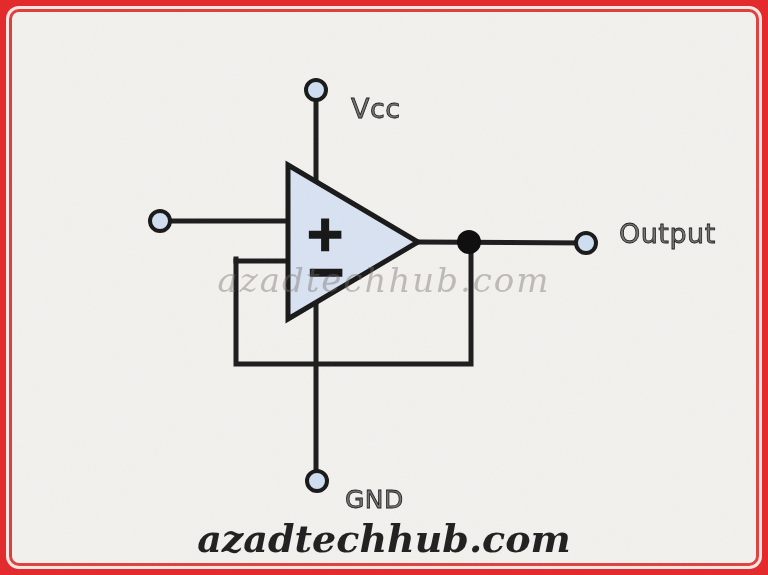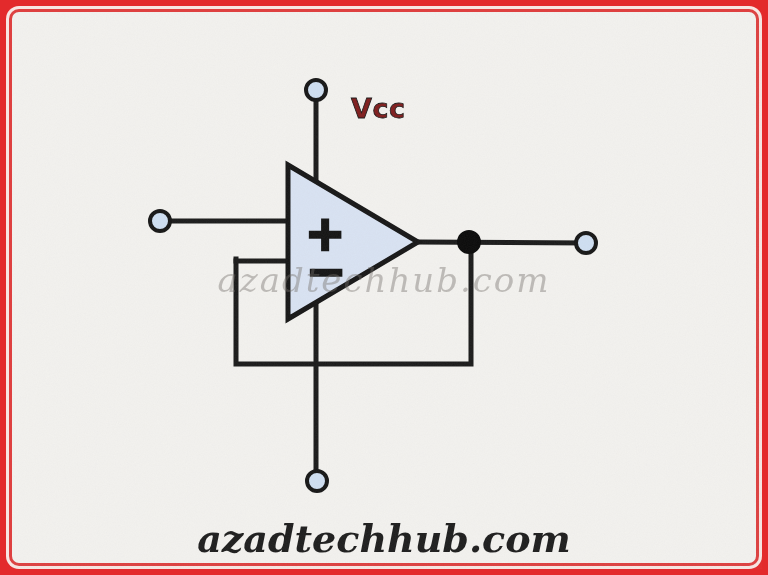--- a/index.html
+++ b/index.html
@@ -19,22 +19,22 @@
     border-radius:10px;
     box-shadow:0 0 0 3px #f8e6e3;
   }
   svg{position:absolute;left:0;top:0;}
   .wire{stroke:#1a1a1a;stroke-width:5;fill:none;stroke-linecap:square;}
   .opamp{stroke:#161616;stroke-width:5;stroke-linejoin:miter;}
   .terminal{stroke:#161616;stroke-width:4;}
   .dot{stroke:#0a0a0a;stroke-width:2;}
   .lbl{
     position:absolute;
-    font-weight:bold;
-    color:#7f1d1d;
+    font-weight:normal;
+    color:#737373;
     letter-spacing:0.5px;
     white-space:nowrap;
     -webkit-text-stroke:0.8px #181818;
   }
   .lbl-input {left:62px;  top:194px; font-size:27px;}
   .lbl-output{left:607px; top:206px; font-size:27px;}
   .lbl-vcc   {left:339px; top:81px;  font-size:27px;}
   .lbl-gnd   {left:333px; top:473px; font-size:25px;}
   .sign{
     position:absolute;
@@ -94,21 +94,23 @@
 
       <circle class="terminal" cx="313" cy="87" r="10" fill="#cfdff2"></circle>
       <circle class="terminal" cx="314" cy="478" r="10" fill="#cfdff2"></circle>
       <circle class="terminal" cx="157" cy="218" r="10" fill="#cfdff2"></circle>
       <circle class="terminal" cx="583" cy="240" r="10" fill="#cfdff2"></circle>
     </svg>
 
     <span class="sign sign-plus">+</span>
     <span class="sign sign-minus">−</span>
 
+    <span class="lbl lbl-output">Output</span>
     <span class="lbl lbl-vcc">Vcc</span>
+    <span class="lbl lbl-gnd">GND</span>
 
     <div class="watermark">azadtechhub.com</div>
 
     <div class="brand">azadtechhub.com</div>
 
     <svg class="noise" width="750" height="557">
       <filter id="grain">
         <feTurbulence type="fractalNoise" baseFrequency="0.9" numOctaves="2" stitchTiles="stitch"></feTurbulence>
         <feColorMatrix type="matrix" values="0 0 0 0 0.45  0 0 0 0 0.44  0 0 0 0 0.42  0 0 0 0.14 0"></feColorMatrix>
       </filter>

